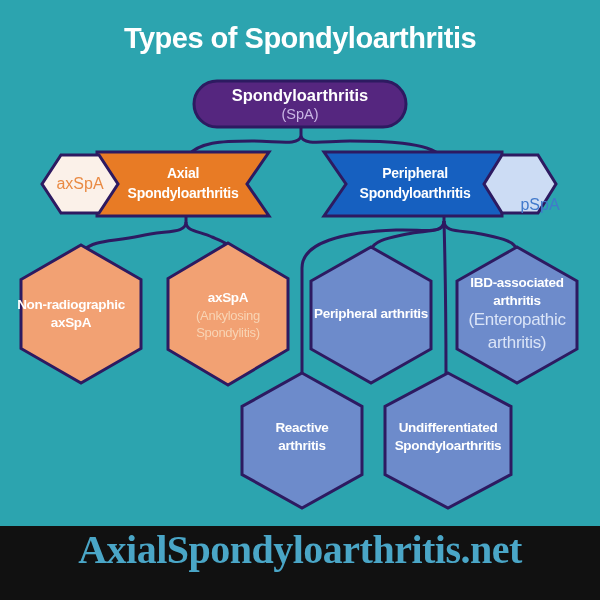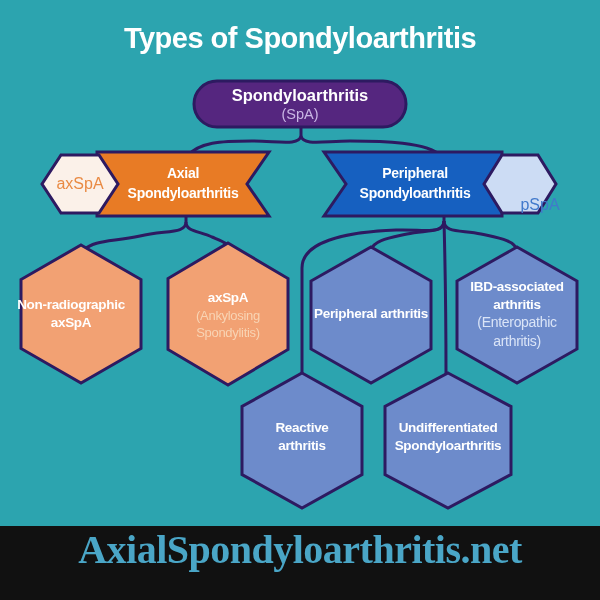--- a/index.html
+++ b/index.html
@@ -38,21 +38,21 @@
   .axial-lbl{left:118px;top:152px;width:130px;height:64px;}
   .peripheral-lbl{left:346px;top:152px;width:138px;height:64px;}
 
   .tag-lbl{font-size:16px;font-weight:400;}
   .axspa-lbl{left:42px;top:155px;width:76px;height:58px;color:var(--tag-cream-text,#e98a43);}
   .pspa-lbl{left:504px;top:155px;width:72px;height:58px;color:var(--tag-lightblue-text,#4179cb);margin-top:21px;}
 
   .hex-lbl{line-height:1.32;font-size:13.5px;letter-spacing:-0.3px;white-space:nowrap;}
   .hex-lbl .main{font-weight:700;color:#fff;}
   .hex-lbl .sub-salmon{font-weight:400;font-size:13px;color:var(--hex-salmon-subtext,#f8d4b4);}
-  .hex-lbl .sub-blue{font-weight:400;font-size:14px;color:var(--hex-blue-subtext,#dae4f7);}
+  .hex-lbl .sub-blue{font-weight:400;font-size:17px;color:var(--hex-blue-subtext,#dae4f7);}
   .h1-lbl{left:23px;top:255px;width:96px;height:118px;}
   .h2-lbl{left:170px;top:253px;width:116px;height:124px;}
   .h3-lbl{left:311px;top:255px;width:120px;height:118px;}
   .h4-lbl{left:459px;top:253px;width:116px;height:122px;}
   .h5-lbl{left:244px;top:378px;width:116px;height:118px;}
   .h6-lbl{left:386px;top:378px;width:124px;height:118px;}
 
   .footer-bar{
     position:absolute;left:0;top:526px;width:600px;height:74px;
     background:var(--footer-background,#111);

